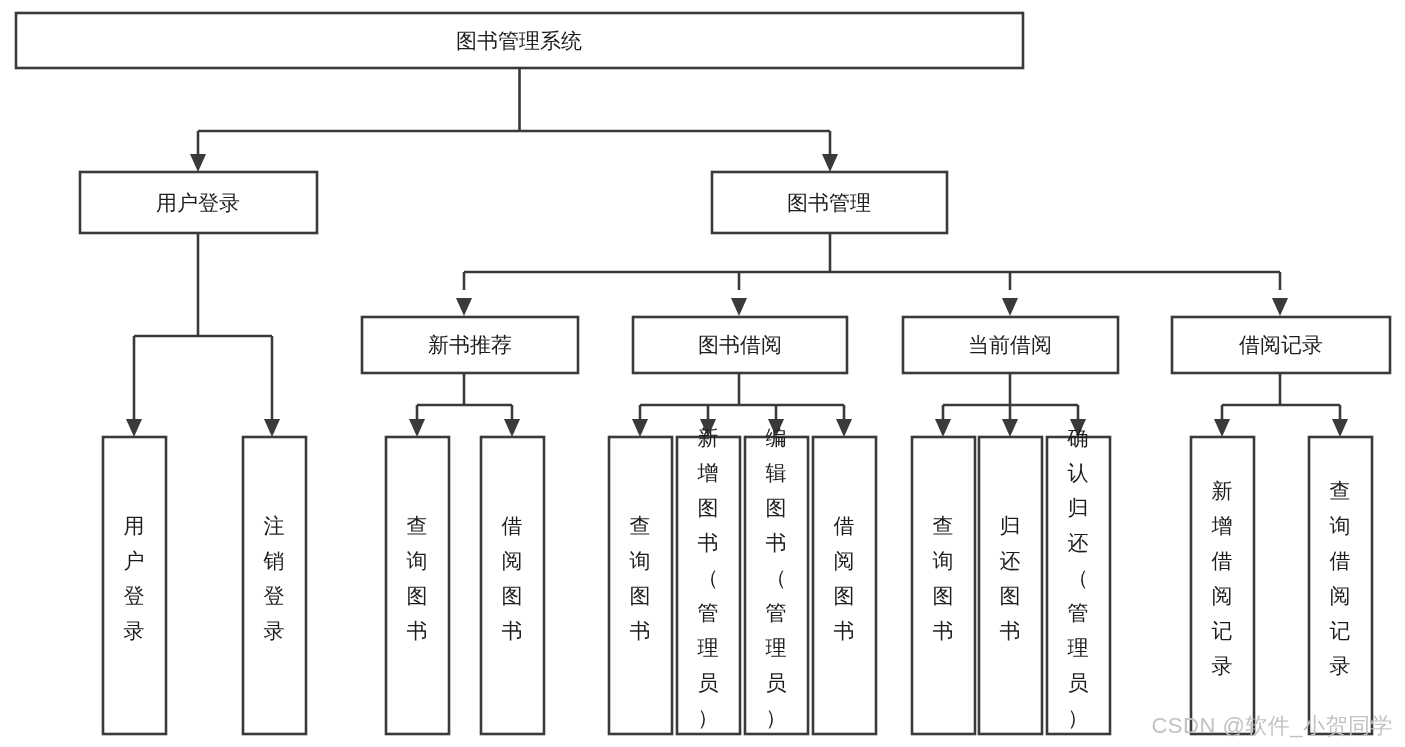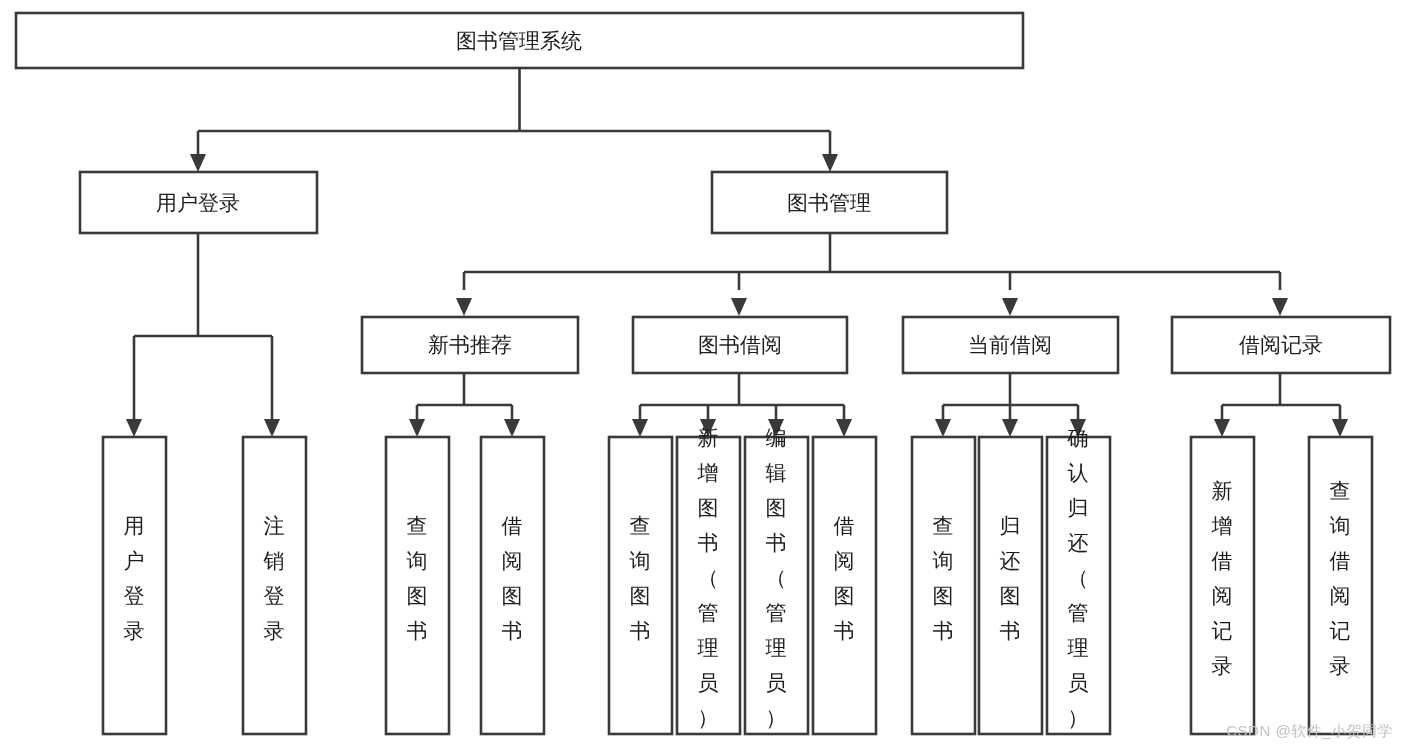--- a/index.html
+++ b/index.html
@@ -52,21 +52,21 @@
     font-family: "Liberation Sans", "DejaVu Sans", sans-serif;
     font-size: 21px;
     fill: #1d1d1d;
     text-anchor: middle;
   }
   .watermark-text {
     position: absolute;
     right: 12px;
     bottom: 6px;
     font-family: "Liberation Sans", "DejaVu Sans", sans-serif;
-    font-size: 15px;
+    font-size: 22px;
     color: #c2c2c2;
     white-space: nowrap;
     letter-spacing: 0.5px;
   }
 </style>
 </head>
 <body>
 
 <div id="diagram-root">
 

